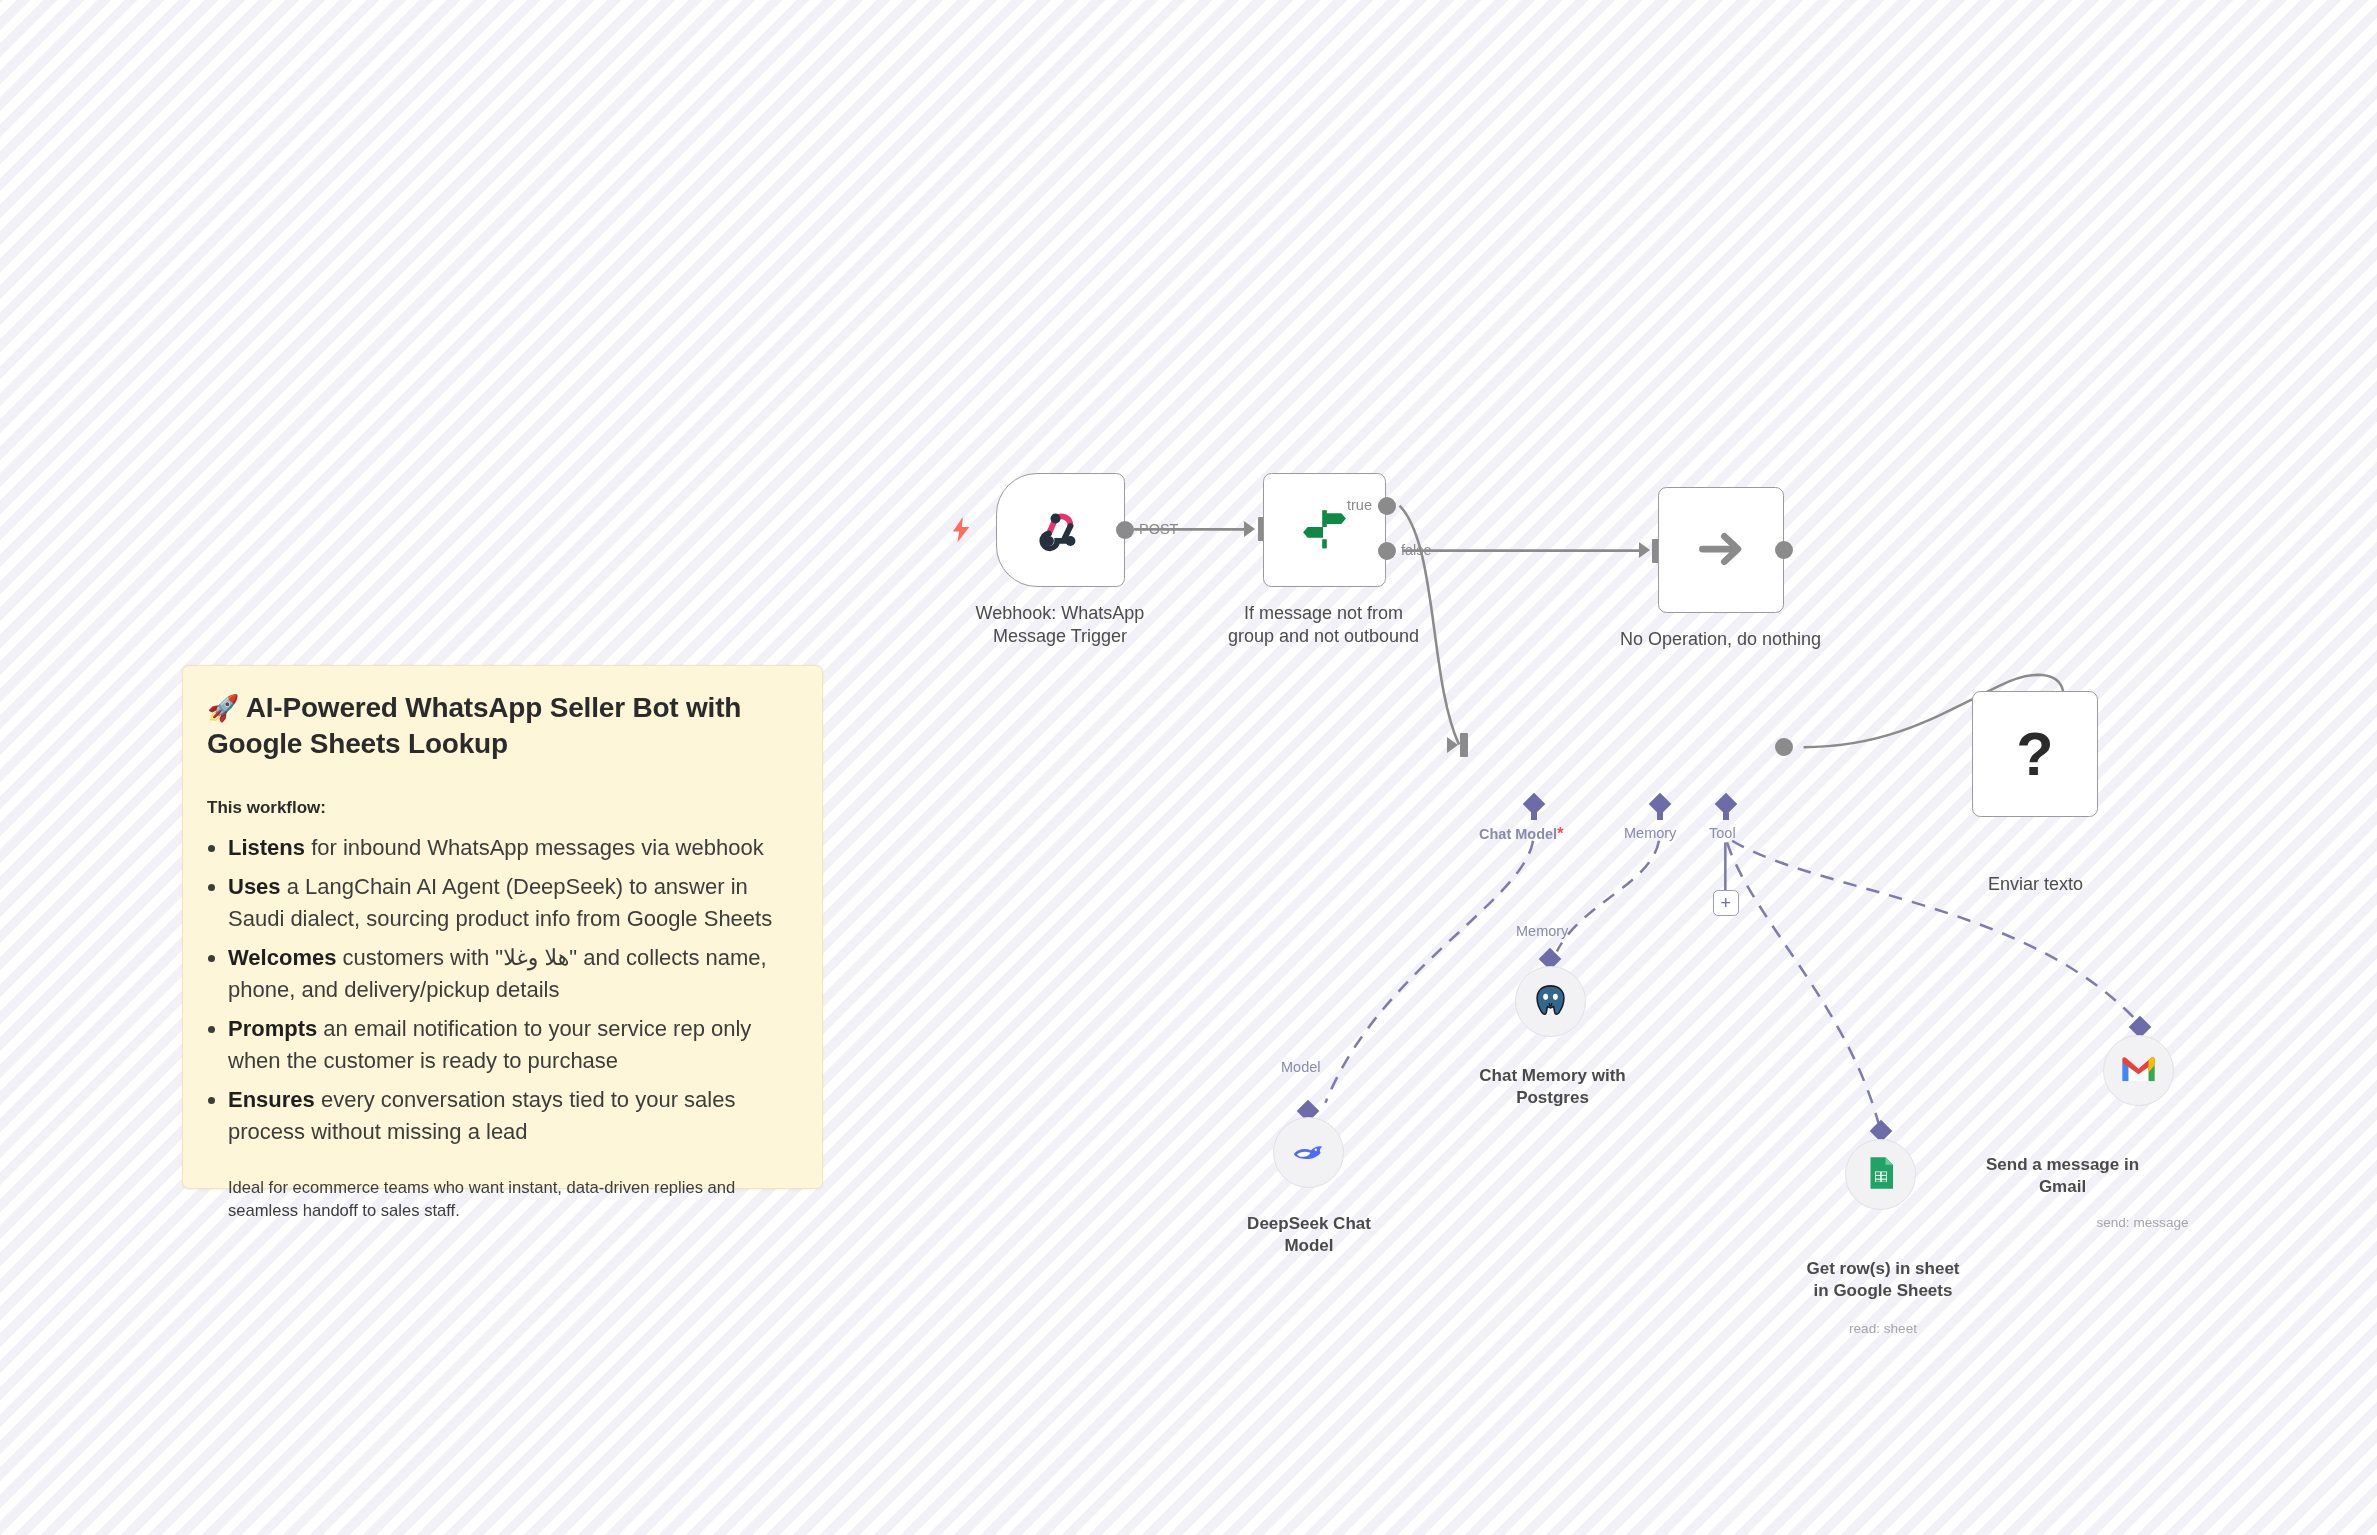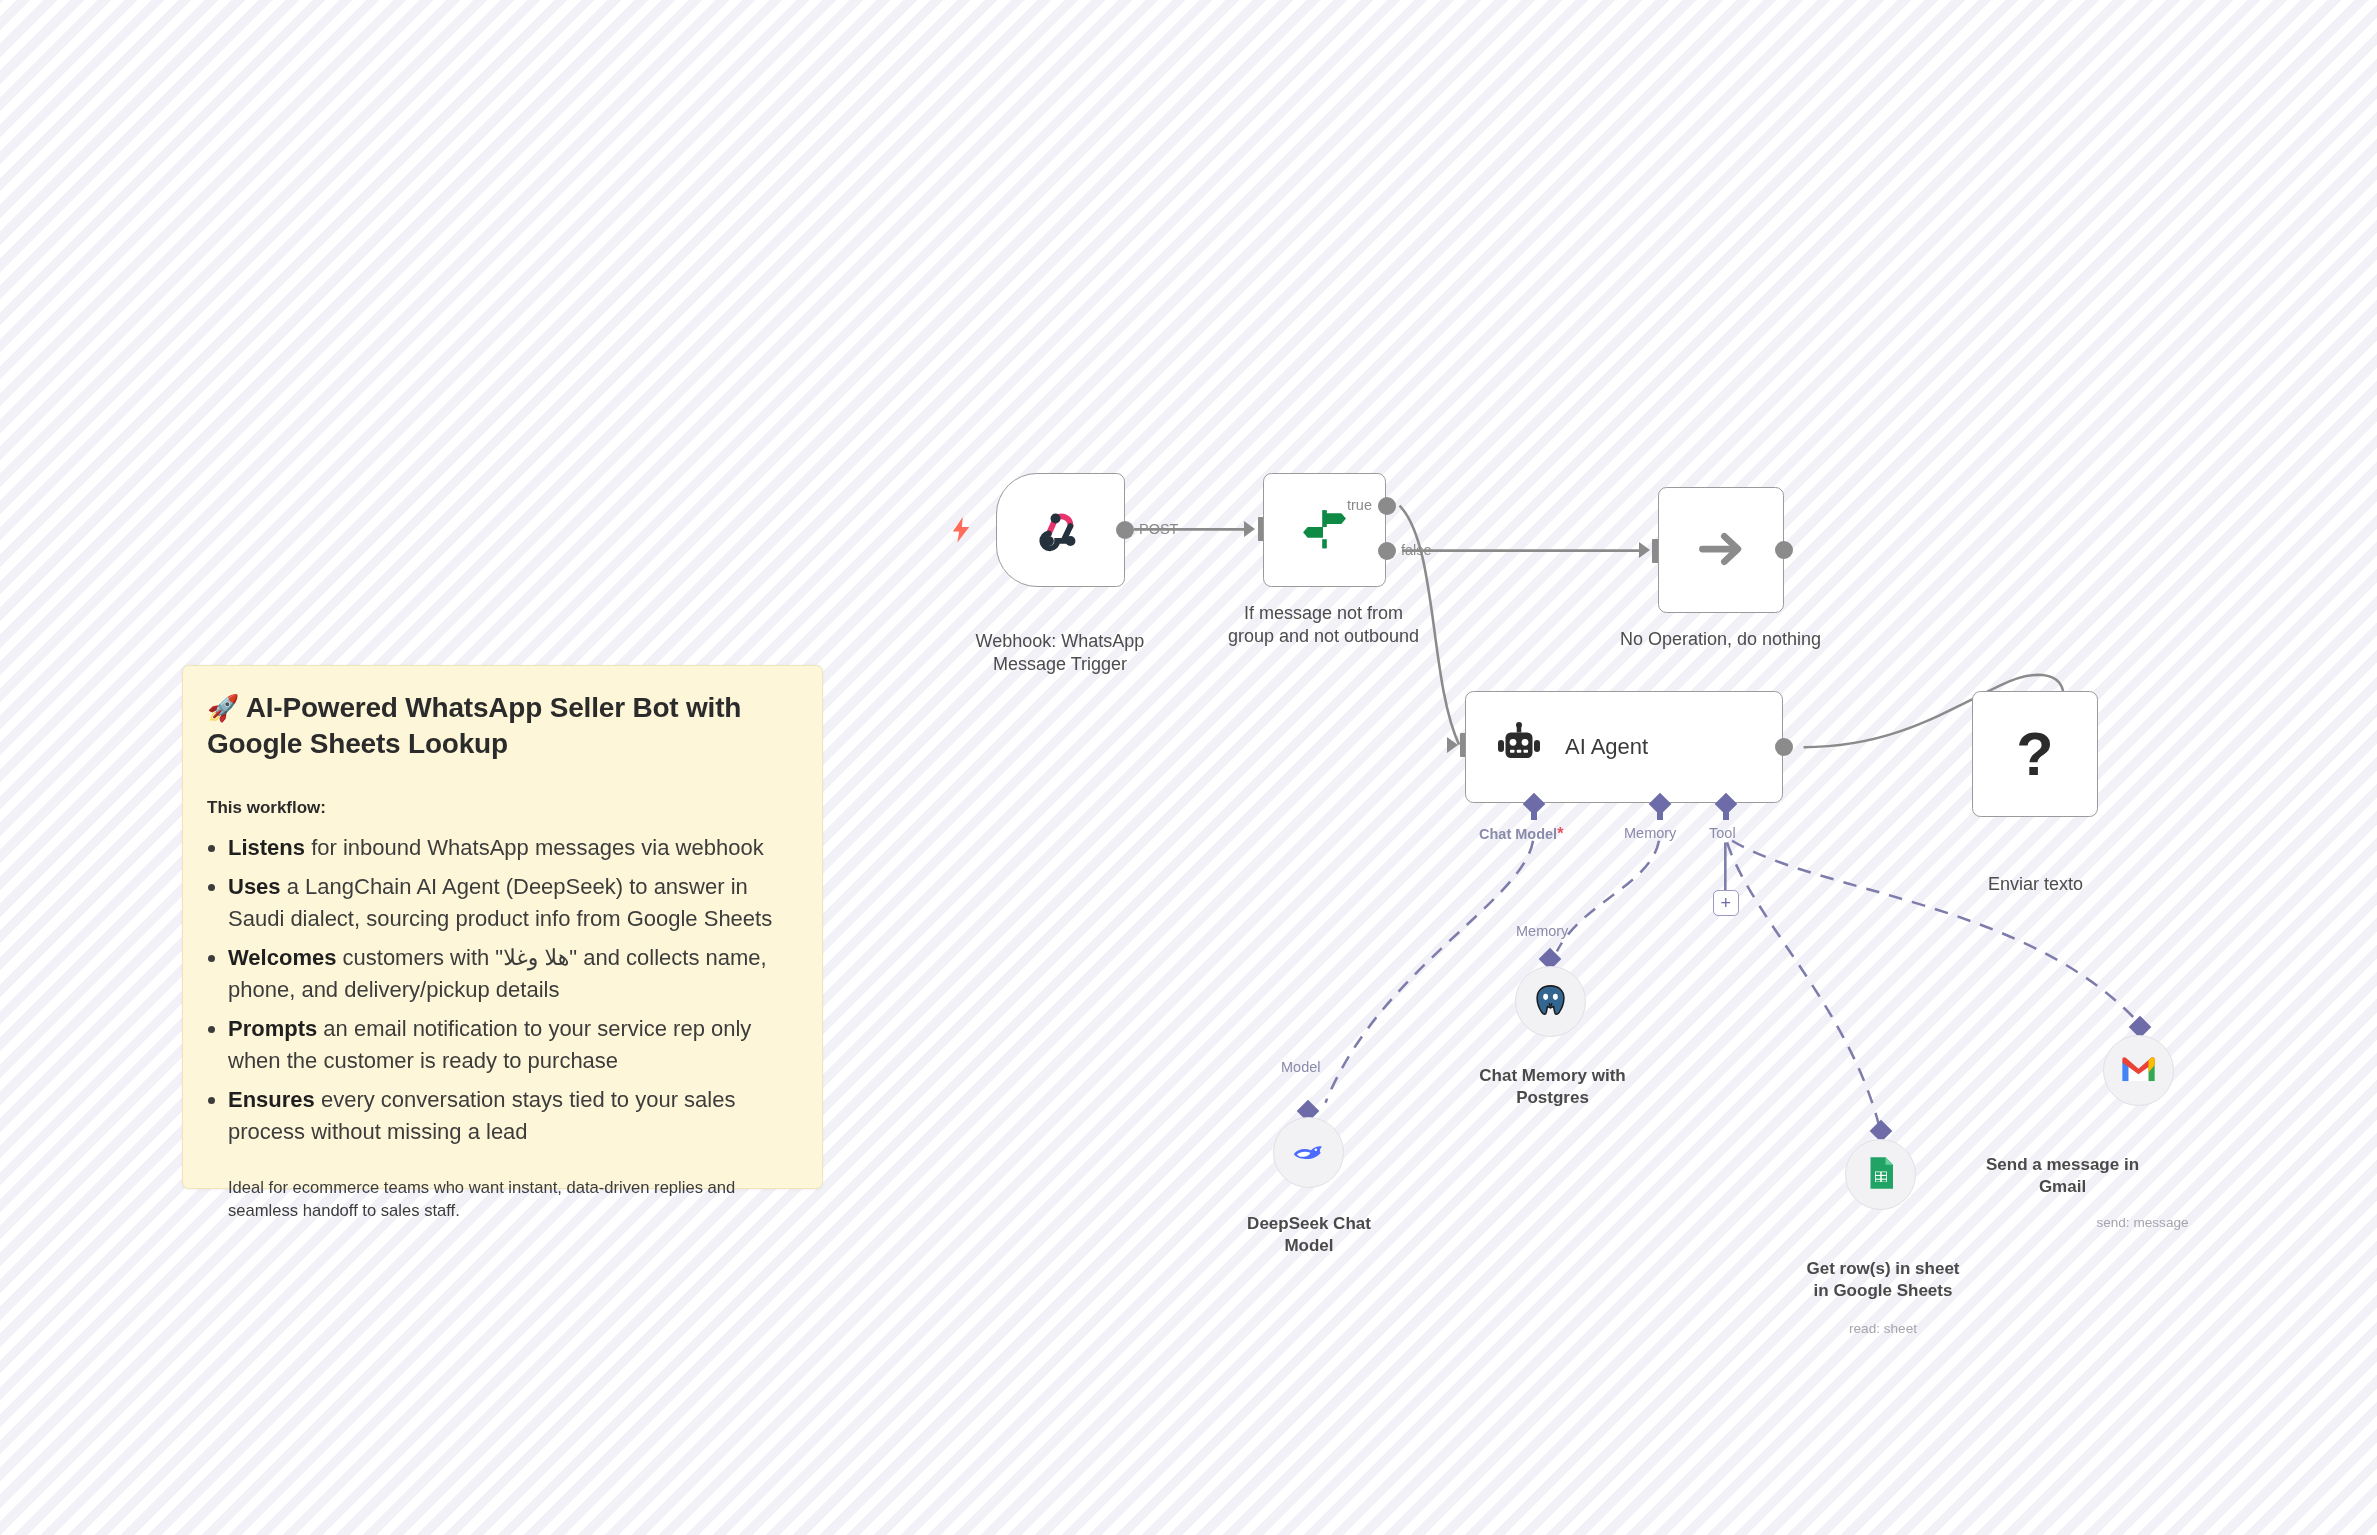--- a/index.html
+++ b/index.html
@@ -277,21 +277,21 @@
         <path d="M18 38 a9 9 0 1 0 10 9 h18" stroke="#25313c" stroke-width="7" fill="none" stroke-linecap="round"></path>
         <path d="M44 29 L36 46" stroke="#25313c" stroke-width="7" fill="none" stroke-linecap="round"></path>
         <circle cx="26" cy="20" r="6" fill="#25313c"></circle>
         <circle cx="18" cy="47" r="6" fill="#25313c"></circle>
         <circle cx="44" cy="47" r="6" fill="#25313c"></circle>
       </svg>
     </span>
   </div>
   <div class="port-circle" style="left:1116px; top:521px;"></div>
   <div class="edge-label" style="left:1139px; top:521px;">POST</div>
-  <div class="node-label" style="left:936px; top:602px; width:248px;margin-top:28px;">Webhook: WhatsApp
+  <div class="node-label" style="left:936px; top:602px; width:248px;">Webhook: WhatsApp
 Message Trigger</div>
 
   <div class="port-arrow" style="left:1244px; top:521px;"></div>
   <div class="port-input" style="left:1258px; top:517px;"></div>
   <div class="node" style="left:1263px; top:473px; width:123px; height:114px;">
     <span>
       <svg width="49" height="49" viewBox="0 0 64 64">
         <path d="M34 12 H54 L60 19 L54 26 H34 Z" fill="#0e8a45"></path>
         <path d="M30 30 H10 L4 37 L10 44 H30 Z" fill="#0e8a45"></path>
         <rect x="29" y="8" width="6" height="22" fill="#0e8a45"></rect>
@@ -314,37 +314,20 @@
         <path d="M10 32 H50" stroke="#8b8b8b" stroke-width="8" stroke-linecap="round" fill="none"></path>
         <path d="M36 17 L52 32 L36 47" stroke="#8b8b8b" stroke-width="8" stroke-linecap="round" stroke-linejoin="round" fill="none"></path>
       </svg>
     </span>
   </div>
   <div class="port-circle" style="left:1775px; top:541px;"></div>
   <div class="node-label" style="left:1593px; top:628px; width:255px;">No Operation, do nothing</div>
 
   <div class="port-arrow" style="left:1447px; top:737px;"></div>
   <div class="port-input" style="left:1460px; top:733px;"></div>
-  <div class="node wide" style="left:1465px; top:691px; width:318px; height:112px;">
-    <span>
-      <svg width="48" height="48" viewBox="0 0 64 64">
-        <rect x="29" y="5" width="6" height="9" fill="#2b2b2b"></rect>
-        <circle cx="32" cy="4" r="4" fill="#2b2b2b"></circle>
-        <rect x="14" y="14" width="36" height="34" rx="7" fill="#2b2b2b"></rect>
-        <rect x="4" y="24" width="8" height="16" rx="4" fill="#2b2b2b"></rect>
-        <rect x="52" y="24" width="8" height="16" rx="4" fill="#2b2b2b"></rect>
-        <circle cx="24" cy="27" r="4.5" fill="#ffffff"></circle>
-        <circle cx="40" cy="27" r="4.5" fill="#ffffff"></circle>
-        <rect x="20" y="37" width="6" height="4" rx="1" fill="#ffffff"></rect>
-        <rect x="29" y="37" width="6" height="4" rx="1" fill="#ffffff"></rect>
-        <rect x="38" y="37" width="6" height="4" rx="1" fill="#ffffff"></rect>
-      </svg>
-    </span>
-    <span class="agent-title">AI Agent</span>
-  </div>
   <div class="port-circle" style="left:1775px; top:738px;"></div>
 
   <div class="diamond" style="left:1526px; top:796px;"></div>
   <div class="diamond-stem" style="left:1531px; top:810px;"></div>
   <div class="port-label" style="left:1479px; top:825px;font-weight:bold;">
     <span>Chat Model</span><span class="req">*</span>
   </div>
 
   <div class="diamond" style="left:1652px; top:796px;"></div>
   <div class="diamond-stem" style="left:1657px; top:810px;"></div>

